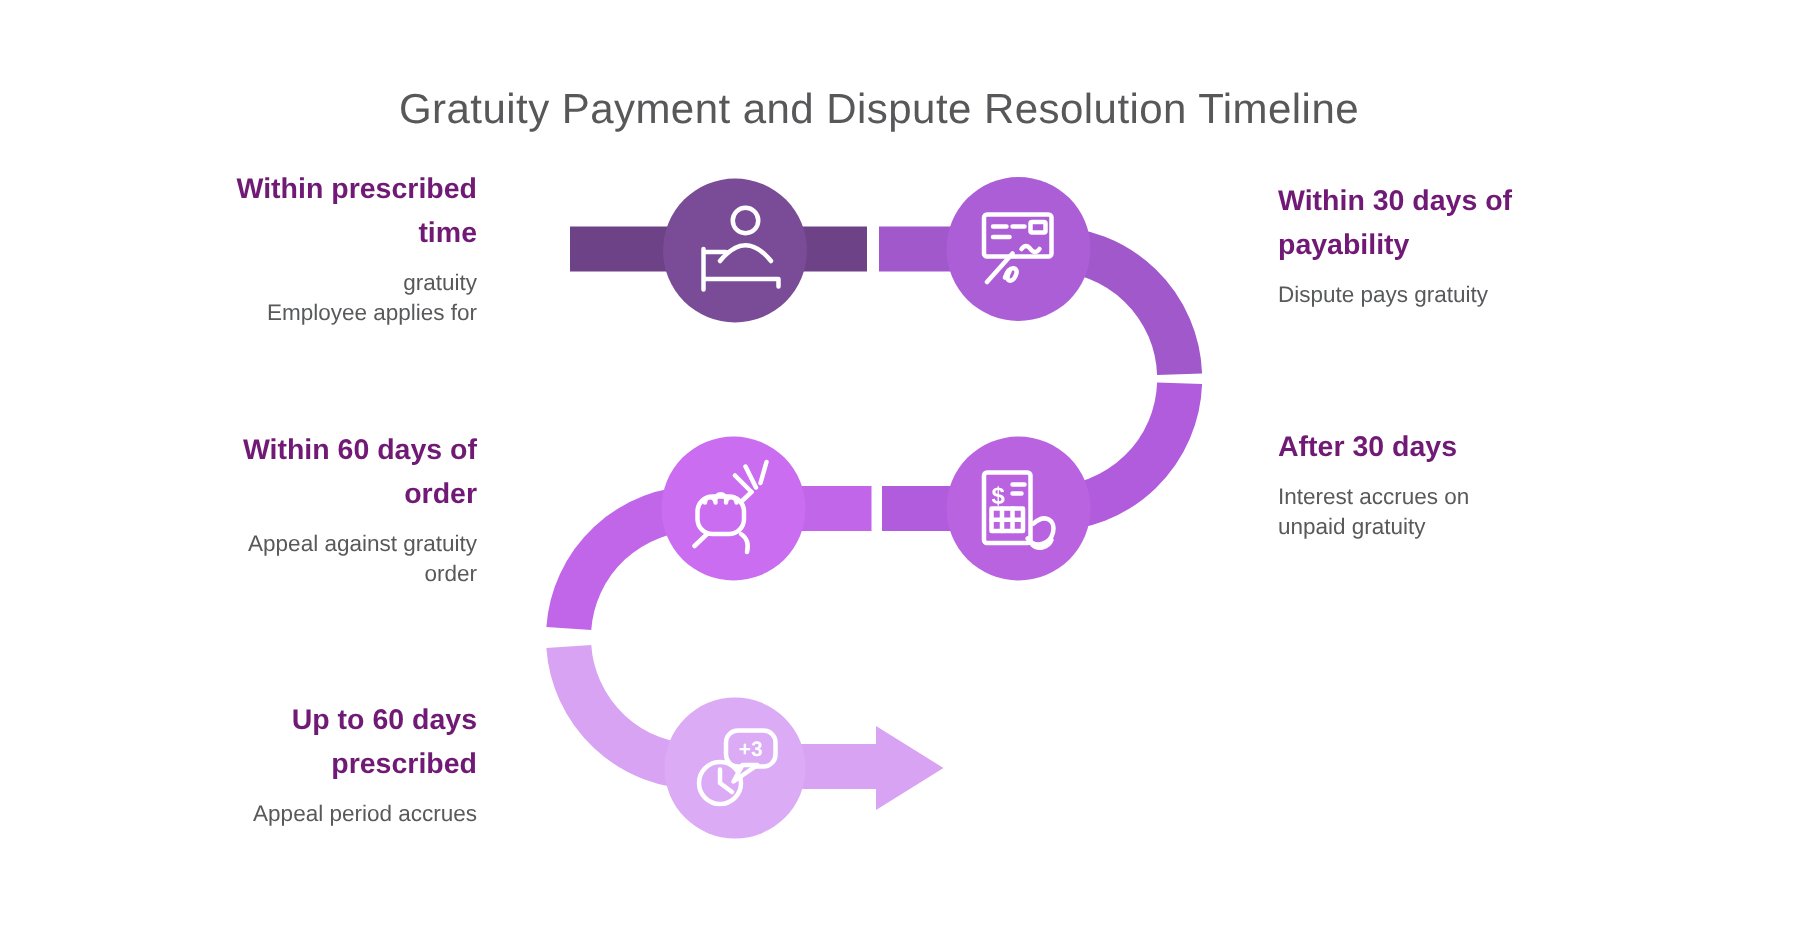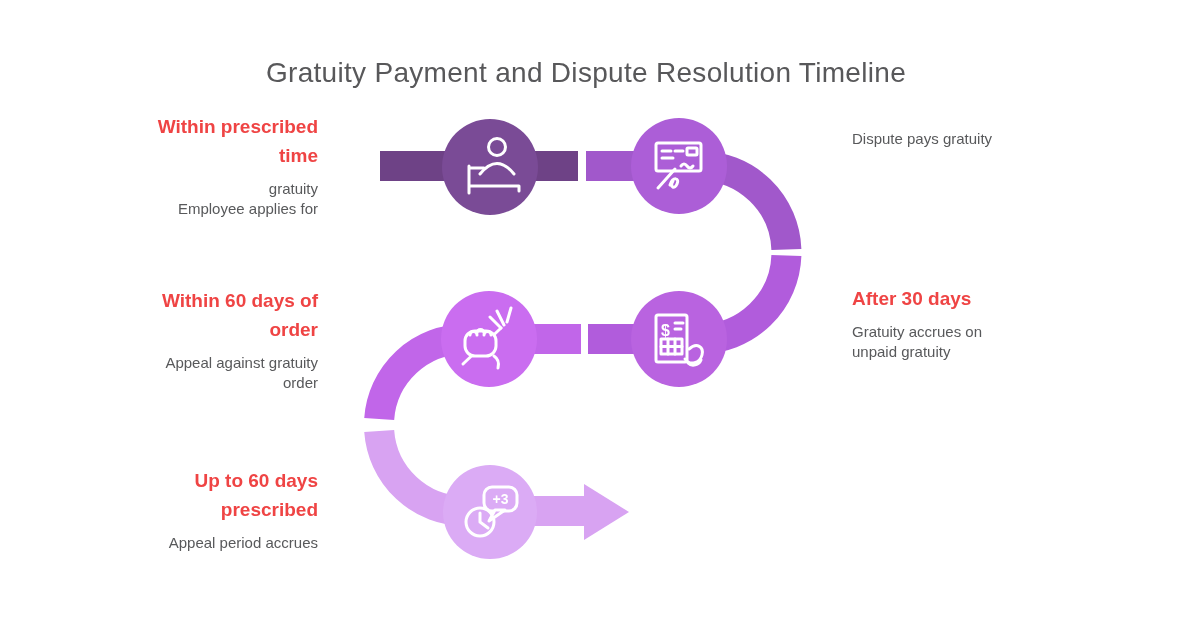--- a/index.html
+++ b/index.html
@@ -44,21 +44,21 @@
     font-family: "Liberation Sans", sans-serif;
     font-weight: bold;
   }
 
   .label { position: absolute; width: 218px; }
   .label.left  { text-align: right; }
   .label.right { text-align: left; }
   .label .heading {
     font-size: 19px;
     font-weight: 700;
-    color: #ef4444;
+    color: #701a75;
     line-height: 29px;
   }
   .label .desc {
     margin-top: 9px;
     font-size: 15px;
     color: #58595b;
     line-height: 20px;
   }
   .line { display: block; }
 
@@ -148,31 +148,35 @@
       <span class="line">Within prescribed</span>
       <span class="line">time</span>
     </div>
     <div class="desc">
       <span class="line">gratuity</span>
       <span class="line">Employee applies for</span>
     </div>
   </div>
 
   <div class="label right pos-step2">
+    <div class="heading">
+      <span class="line">Within 30 days of</span>
+      <span class="line">payability</span>
+    </div>
     <div class="desc">
       <span class="line">Dispute pays gratuity</span>
     </div>
   </div>
 
   <div class="label right pos-step3">
     <div class="heading">
       <span class="line">After 30 days</span>
     </div>
     <div class="desc">
-      <span class="line">Gratuity accrues on</span>
+      <span class="line">Interest accrues on</span>
       <span class="line">unpaid gratuity</span>
     </div>
   </div>
 
   <div class="label left pos-step4">
     <div class="heading">
       <span class="line">Within 60 days of</span>
       <span class="line">order</span>
     </div>
     <div class="desc">

